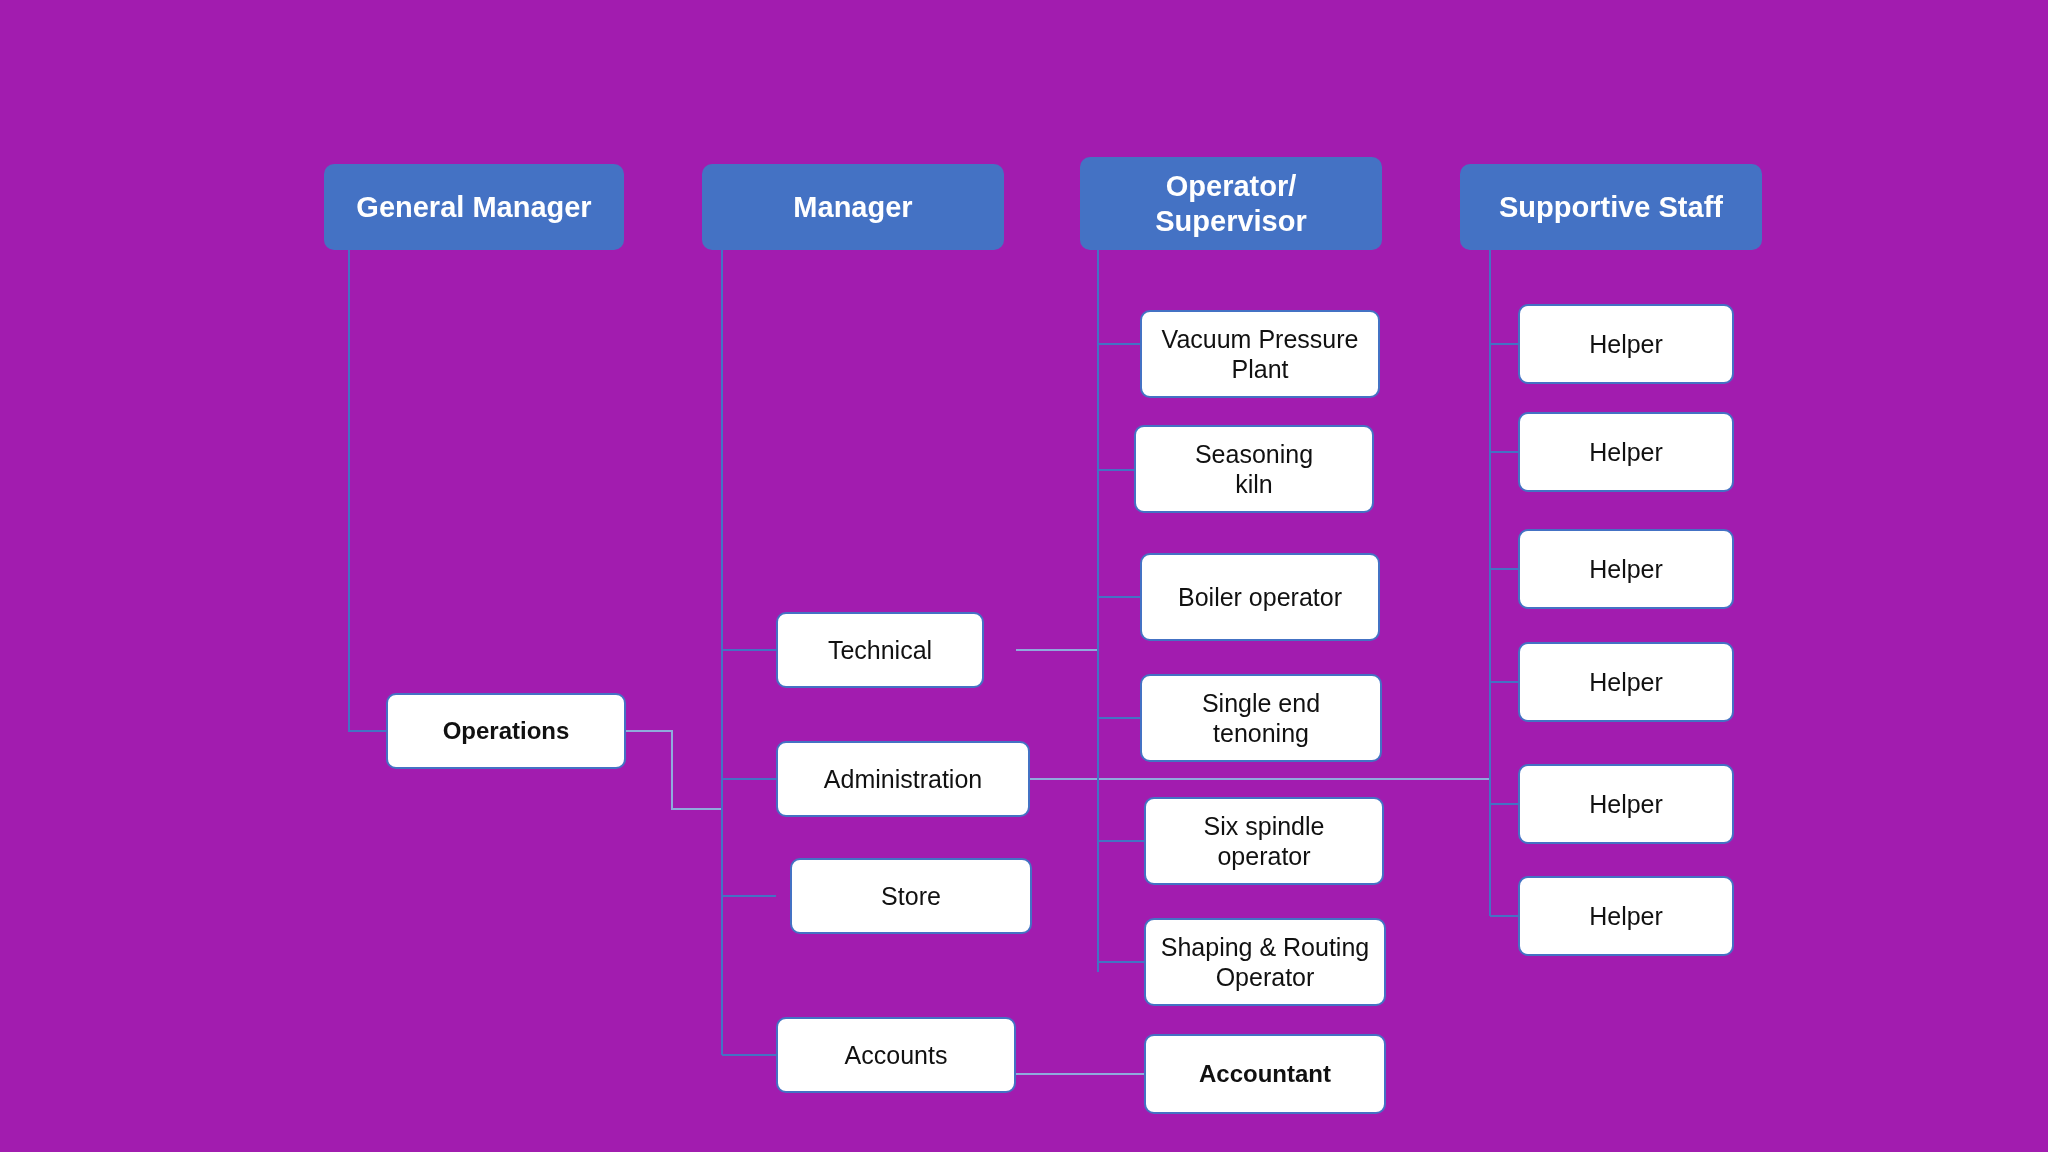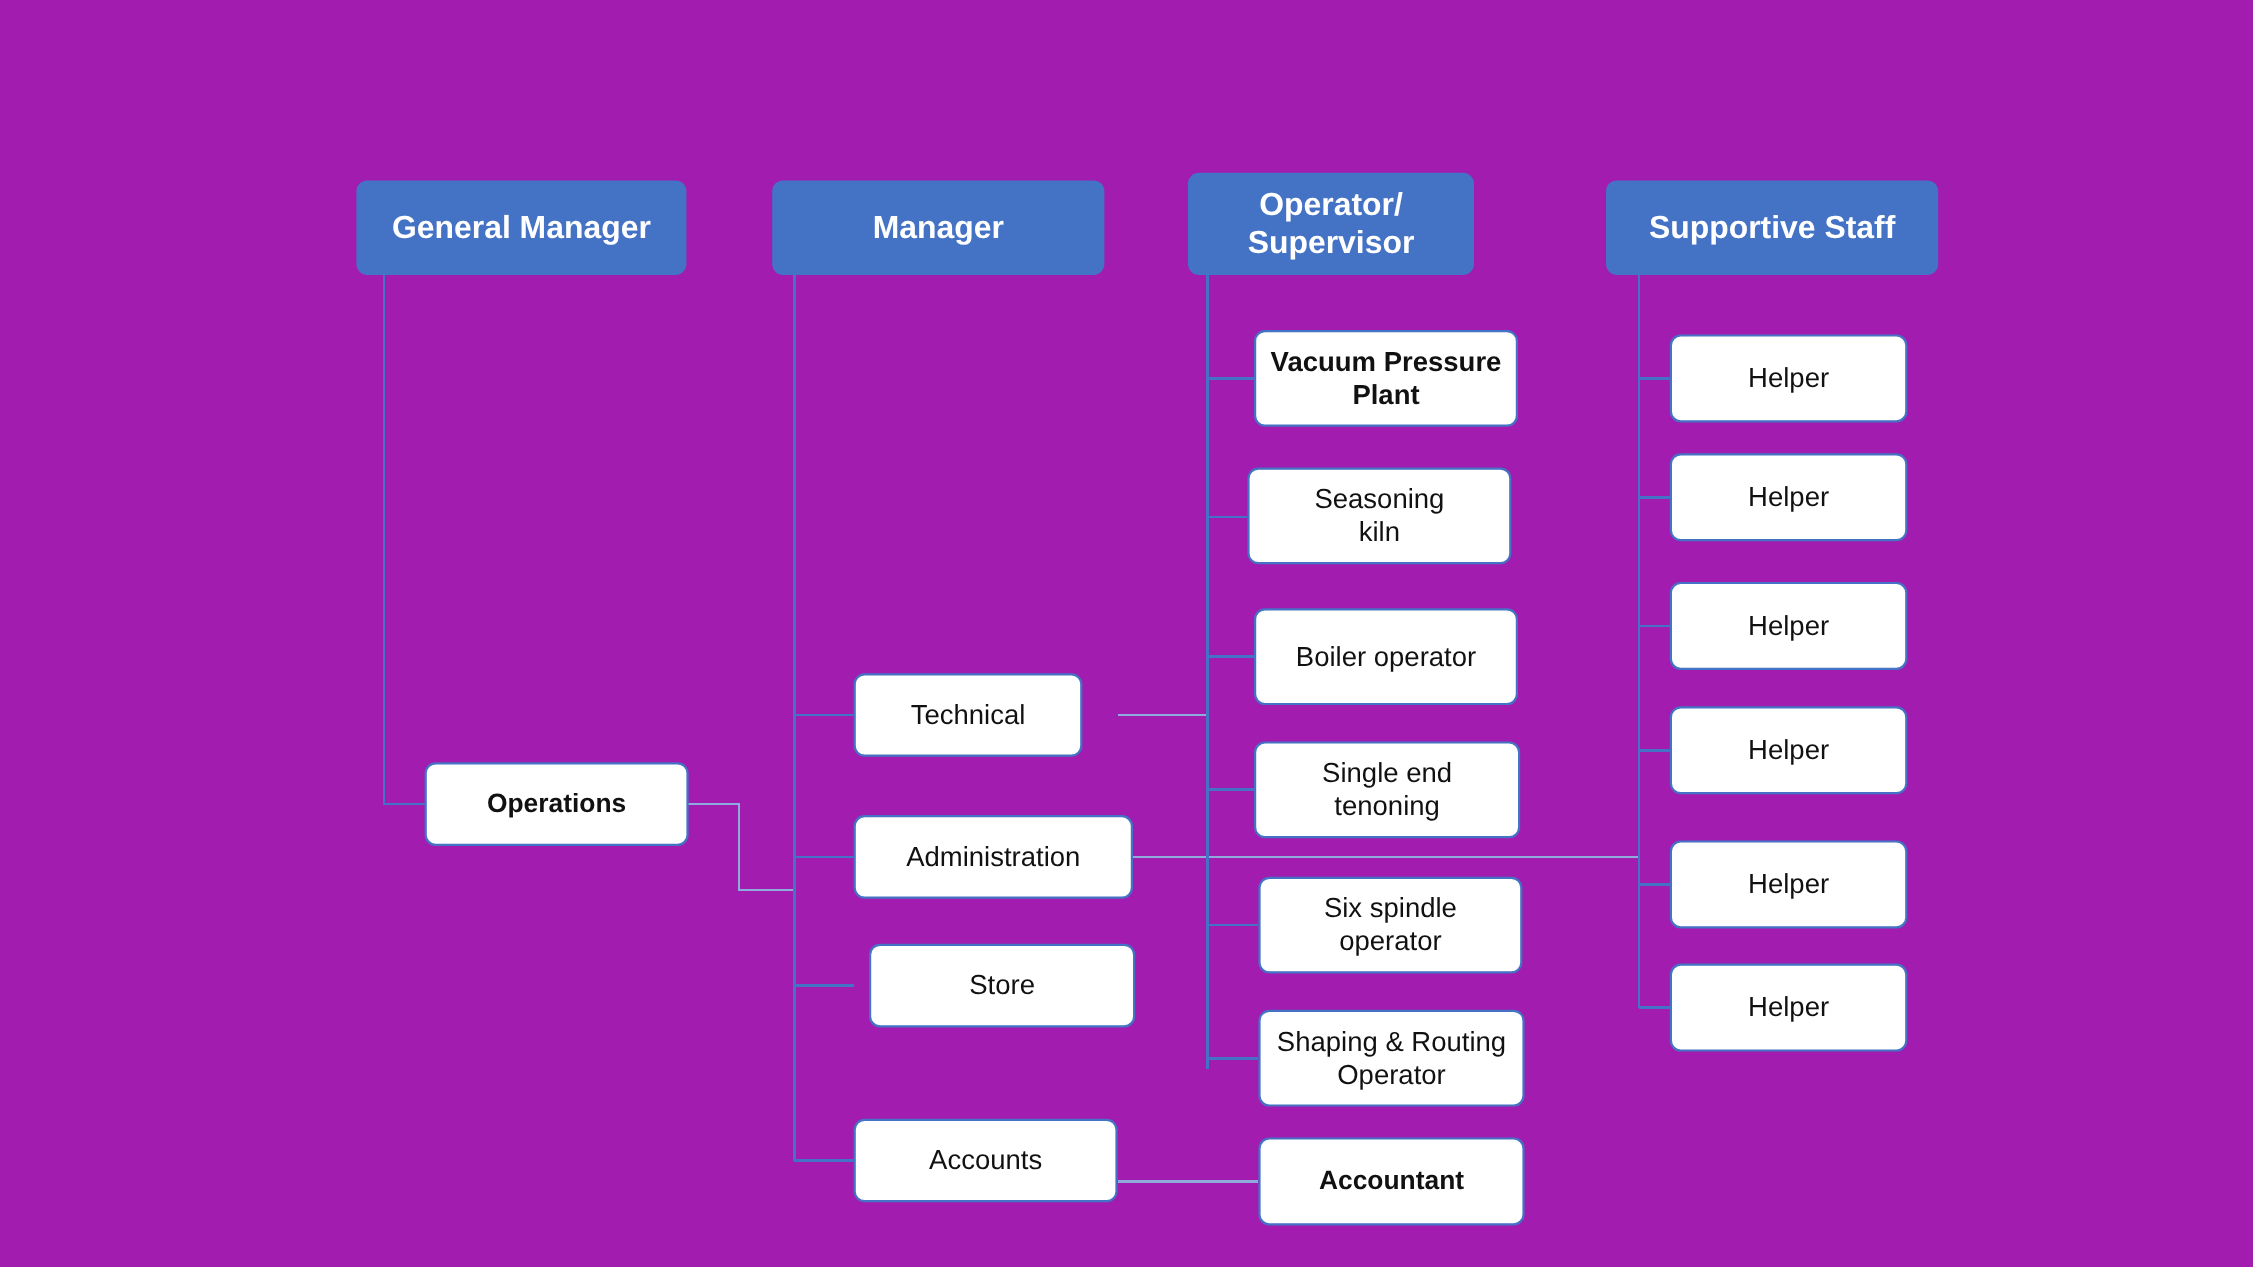--- a/index.html
+++ b/index.html
@@ -86,36 +86,36 @@
       <path d="M 1490 682 L 1518 682"></path>
       <path d="M 1490 804 L 1518 804"></path>
       <path d="M 1490 916 L 1518 916"></path>
     </g>
   </svg>
 
   <div class="hdr" style="left:324px;top:164px;width:300px;height:86px;">General Manager</div>
 
   <div class="hdr" style="left:702px;top:164px;width:302px;height:86px;">Manager</div>
 
-  <div class="hdr" style="left:1080px;top:157px;width:260px;height:93px;">Operator/
+  <div class="hdr" style="left:1080px;top:157px;width:302px;height:93px;">Operator/
 Supervisor</div>
 
   <div class="hdr" style="left:1460px;top:164px;width:302px;height:86px;">Supportive Staff</div>
 
   <div class="node bold" style="left:386px;top:693px;width:240px;height:76px;">Operations</div>
 
   <div class="node" style="left:776px;top:612px;width:208px;height:76px;">Technical</div>
 
   <div class="node" style="left:776px;top:741px;width:254px;height:76px;">Administration</div>
 
   <div class="node" style="left:776px;top:858px;width:242px;height:76px;margin-left:14px;">Store</div>
 
   <div class="node" style="left:776px;top:1017px;width:240px;height:76px;">Accounts</div>
 
-  <div class="node" style="left:1140px;top:300px;width:240px;height:88px;font-weight:bold;">Vacuum Pressure
+  <div class="node" style="left:1140px;top:310px;width:240px;height:88px;">Vacuum Pressure
 Plant</div>
 
   <div class="node" style="left:1134px;top:425px;width:240px;height:88px;">Seasoning
 kiln</div>
 
   <div class="node" style="left:1140px;top:553px;width:240px;height:88px;">Boiler operator</div>
 
   <div class="node" style="left:1140px;top:674px;width:242px;height:88px;">Single end
 tenoning</div>
 

